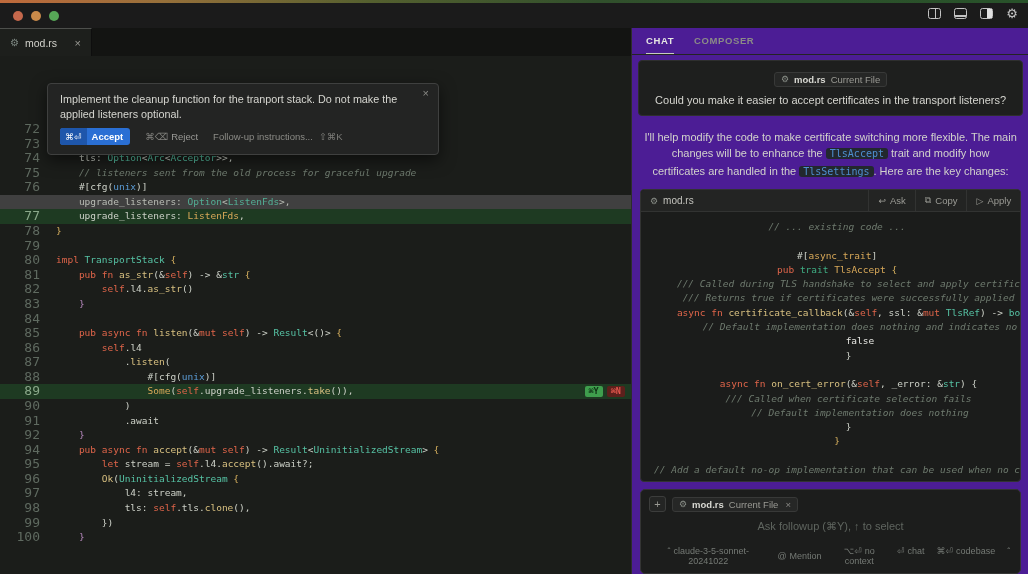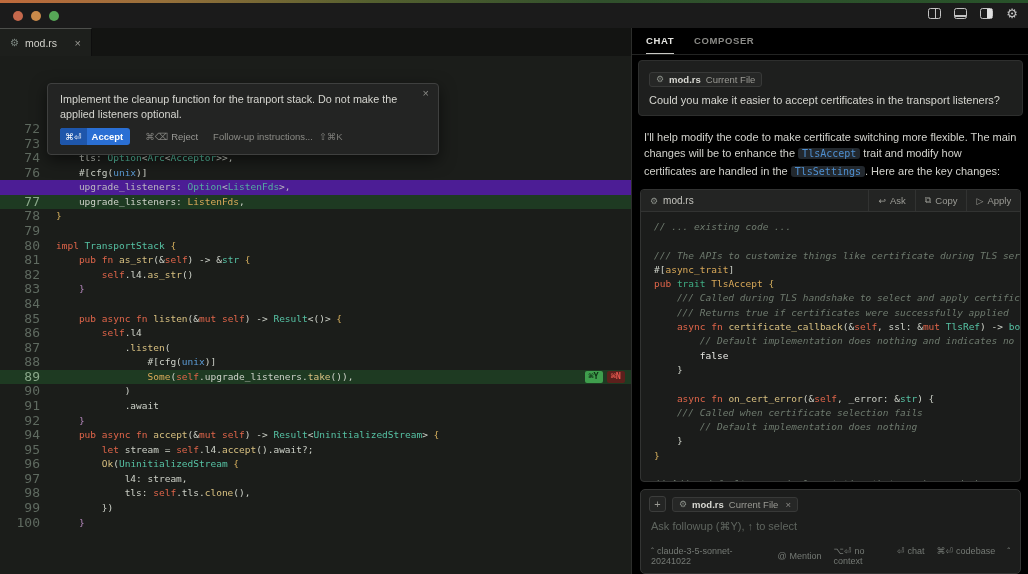--- a/index.html
+++ b/index.html
@@ -27,21 +27,21 @@
          background:#1d1f1c; border-top:1.5px solid #4d4f4c; border-right:1px solid #0e0e0e; }
   .tab .gear { color:#7f8a84; font-size:10px; }
   .tab .lbl { color:#d2d2cb; font-size:10.5px; }
   .tab .cls { margin-left:auto; color:#9a9a94; font-size:11px; }
   .editor { position:absolute; top:28px; left:0; right:0; bottom:0; background:#1b1d1a; overflow:hidden; }
 
   .ed-lines { position:absolute; top:66px; left:0; right:0; font-family:"DejaVu Sans Mono", monospace; font-size:9.5px; }
   .ed-line { height:14.58px; line-height:14.58px; white-space:pre; display:flex; position:relative; }
   .gut { flex:0 0 40px; text-align:right; color:#5f6a60; font-size:13px; }
   .codespan { padding-left:16px; }
-  .row-del { background:#4c1d95; }
+  .row-del { background:#404040; }
   .row-del .codespan { opacity:.85; }
   .row-add { background:#1e3a22; }
   .row-add .gut { color:#8aa88a; }
   .badges { position:absolute; right:6px; top:1.5px; display:flex; gap:4px; }
   .bdg { font-size:8.5px; font-weight:bold; padding:0 4px; border-radius:2px; height:11.5px; line-height:11.5px;
          font-family:"DejaVu Sans Mono", monospace; }
   .bdg-y { background:#3f9e4d; color:#0e2f14; }
   .bdg-n { background:#5c201c; color:#e4574d; }
 
   .tk-k { color:#e0654a; } .tk-g { color:#3fae84; } .tk-t { color:#56c2a4; }
@@ -56,21 +56,21 @@
   .pb-text { color:#d6d6d0; font-size:10.8px; line-height:14.5px; width:356px; }
   .pb-actions { display:flex; align-items:center; gap:15px; margin-top:7px; font-size:9.5px; }
   .accept { display:inline-flex; align-items:center; background:#2a6fd4; border-radius:3px; height:17px;
             color:#fff; overflow:hidden; }
   .accept .key { background:#1e56ab; padding:0 5px; height:100%; display:flex; align-items:center; font-size:9px; }
   .accept .lbl { padding:0 7px 0 5px; font-weight:bold; }
   .reject { color:#9a9a96; } .reject .key { color:#83837f; margin-right:3px; }
   .followup { color:#8b8b86; } .followup .key { margin-left:6px; color:#7c7c78; }
 
   
-  .right { flex:1; background:#000000; display:flex; flex-direction:column; }
+  .right { flex:1; background:#4c1d95; display:flex; flex-direction:column;text-align:center; }
   .chat-tabs { height:27px; flex:0 0 27px; display:flex; align-items:stretch; gap:20px; padding:0 14px;
                font-size:9.5px; font-weight:bold; letter-spacing:.6px; border-bottom:1px solid #232423; }
   .chat-tab { display:flex; align-items:center; color:#8b8b87; border-bottom:1.5px solid transparent; }
   .chat-tab.active { color:#e6e6e2; border-bottom-color:#c8c8c4; }
 
   .user-msg { margin:5px 6px 4px; background:#1e1f1e; border:1px solid #2e2f2e; border-radius:4px; padding:7px 10px 9px; }
   .pill { display:inline-flex; align-items:center; gap:5px; background:#262726; border:1px solid #383938;
           border-radius:3px; padding:1px 6px; font-size:9.5px; color:#9a9a94; }
   .pill .gear { color:#8a8f88; font-size:9px; }
   .pill .file { color:#d8d8d2; font-weight:bold; }
@@ -131,20 +131,21 @@
           <span class="gear">⚙</span>
           <span class="lbl">mod.rs</span>
           <span class="cls">×</span>
         </div>
       </div>
       <div class="editor">
         <div class="ed-lines">
             <div class="ed-line"><span class="gut">72</span><span class="codespan"><span class="tk-k">pub(crate)</span><span class="tk-g"> struct </span><span class="tk-t">TransportStack</span><span class="tk-b"> {</span></span></div>
             <div class="ed-line"><span class="gut">73</span><span class="codespan"><span class="tk-p">    l4: </span><span class="tk-t">ListenerEndpoint</span><span class="tk-p">,</span></span></div>
             <div class="ed-line"><span class="gut">74</span><span class="codespan"><span class="tk-p">    tls: </span><span class="tk-t">Option</span><span class="tk-p">&lt;</span><span class="tk-t">Arc</span><span class="tk-p">&lt;</span><span class="tk-t">Acceptor</span><span class="tk-p">&gt;&gt;,</span></span></div>
+            <div class="ed-line"><span class="gut">75</span><span class="codespan"><span class="tk-c">    // listeners sent from the old process for graceful upgrade</span></span></div>
             <div class="ed-line"><span class="gut">76</span><span class="codespan"><span class="tk-p">    #[cfg(</span><span class="tk-n">unix</span><span class="tk-p">)]</span></span></div>
             <div class="ed-line row-del"><span class="gut"></span><span class="codespan"><span class="tk-p">    upgrade_listeners: </span><span class="tk-t">Option</span><span class="tk-p">&lt;</span><span class="tk-t">ListenFds</span><span class="tk-p">&gt;,</span></span></div>
             <div class="ed-line row-add"><span class="gut">77</span><span class="codespan"><span class="tk-p">    upgrade_listeners: </span><span class="tk-a">ListenFds</span><span class="tk-p">,</span></span></div>
             <div class="ed-line"><span class="gut">78</span><span class="codespan"><span class="tk-b">}</span></span></div>
             <div class="ed-line"><span class="gut">79</span><span class="codespan"></span></div>
             <div class="ed-line"><span class="gut">80</span><span class="codespan"><span class="tk-k">impl </span><span class="tk-t">TransportStack</span><span class="tk-b"> {</span></span></div>
             <div class="ed-line"><span class="gut">81</span><span class="codespan"><span class="tk-p">    </span><span class="tk-k">pub fn </span><span class="tk-f">as_str</span><span class="tk-p">(&amp;</span><span class="tk-k">self</span><span class="tk-p">) -&gt; &amp;</span><span class="tk-t">str</span><span class="tk-b"> {</span></span></div>
             <div class="ed-line"><span class="gut">82</span><span class="codespan"><span class="tk-p">        </span><span class="tk-k">self</span><span class="tk-p">.l4.</span><span class="tk-f">as_str</span><span class="tk-p">()</span></span></div>
             <div class="ed-line"><span class="gut">83</span><span class="codespan"><span class="tk-m">    }</span></span></div>
             <div class="ed-line"><span class="gut">84</span><span class="codespan"></span></div>
@@ -217,21 +218,20 @@
               </span>
               <span class="cb-act">
                 <span class="ic">▷</span>
                 <span>Apply</span>
               </span>
             </span>
         </div>
         <div class="cb-body">
             <div class="cb-line"><span class="tk-c">// ... existing code ...</span></div>
             <div class="cb-line"></div>
-            <div class="cb-line"><span class="tk-c">/// The APIs to customize things like certificate during TLS ser</span></div>
             <div class="cb-line"><span class="tk-p">#[</span><span class="tk-a">async_trait</span><span class="tk-p">]</span></div>
             <div class="cb-line"><span class="tk-k">pub </span><span class="tk-g">trait </span><span class="tk-a">TlsAccept</span><span class="tk-b"> {</span></div>
             <div class="cb-line"><span class="tk-c">    /// Called during TLS handshake to select and apply certific</span></div>
             <div class="cb-line"><span class="tk-c">    /// Returns true if certificates were successfully applied</span></div>
             <div class="cb-line"><span class="tk-p">    </span><span class="tk-k">async fn </span><span class="tk-f">certificate_callback</span><span class="tk-p">(&amp;</span><span class="tk-k">self</span><span class="tk-p">, ssl: &amp;</span><span class="tk-k">mut </span><span class="tk-t">TlsRef</span><span class="tk-p">) -&gt; </span><span class="tk-t">bo</span></div>
             <div class="cb-line"><span class="tk-c">        // Default implementation does nothing and indicates no</span></div>
             <div class="cb-line"><span class="tk-w">        false</span></div>
             <div class="cb-line"><span class="tk-p">    }</span></div>
             <div class="cb-line"></div>
             <div class="cb-line"><span class="tk-p">    </span><span class="tk-k">async fn </span><span class="tk-f">on_cert_error</span><span class="tk-p">(&amp;</span><span class="tk-k">self</span><span class="tk-p">, _error: &amp;</span><span class="tk-t">str</span><span class="tk-p">) {</span></div>

